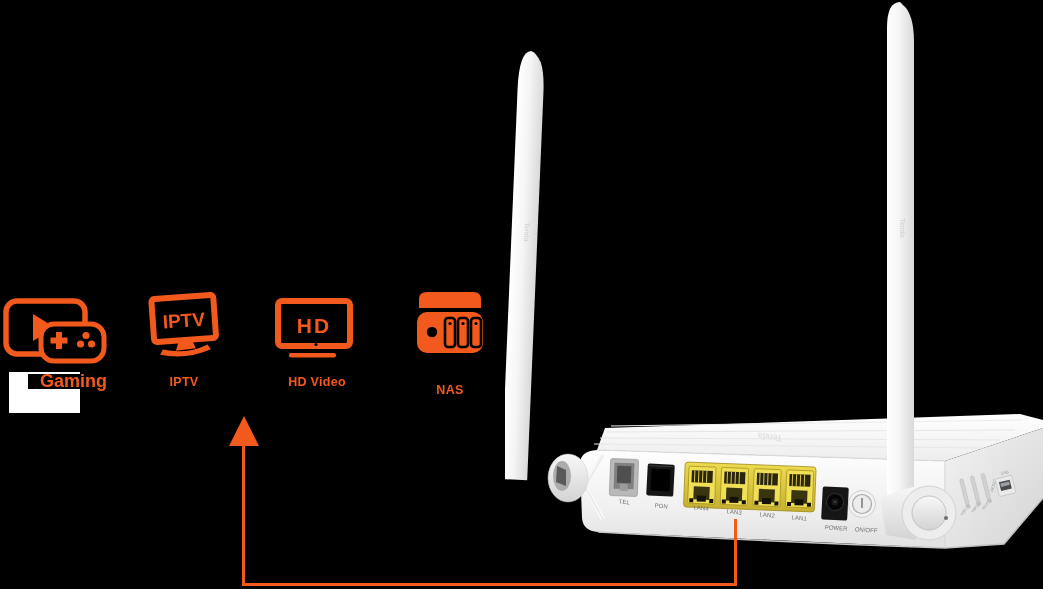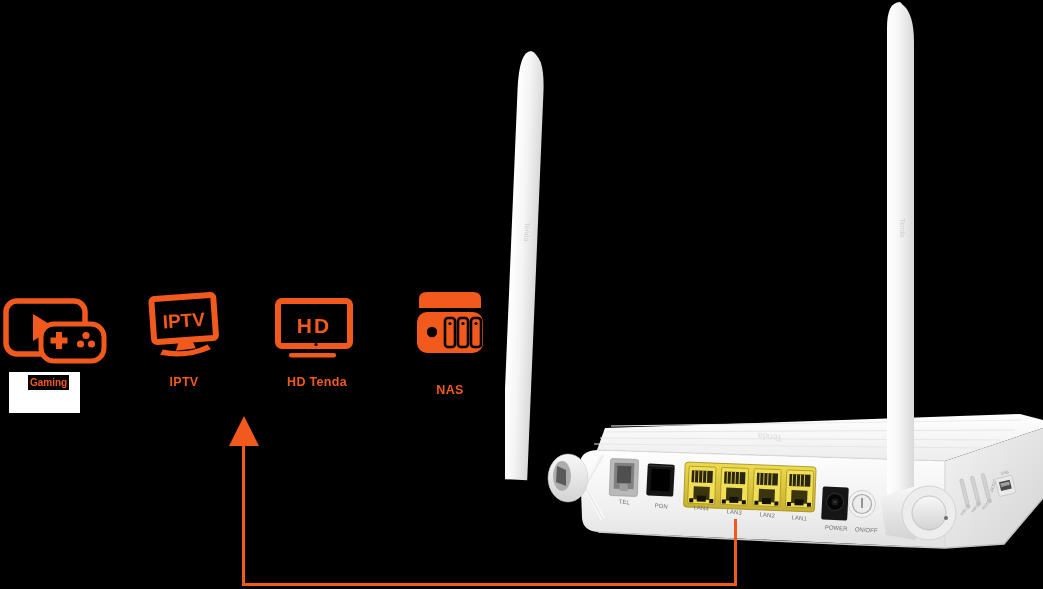--- a/index.html
+++ b/index.html
@@ -10,22 +10,22 @@
   svg text{font-family:"Liberation Sans","DejaVu Sans",sans-serif;}
   .orange-fill{fill:var(--accent,#F2591D);}
   .orange-stroke{stroke:var(--accent,#F2591D);}
   .feature-label{position:absolute;color:var(--accent,#F2591D);font-weight:bold;
                  font-size:12.5px;text-align:center;letter-spacing:.3px;}
   #label-iptv{left:148px;top:375px;width:72px;}
   #label-hd{left:272px;top:375px;width:90px;}
   #label-nas{left:414px;top:383px;width:72px;}
   .gaming-box{position:absolute;left:9px;top:372px;width:71px;height:41px;background:#fff;}
   .gaming-box span{display:inline-block;margin:2px 0 0 19px;background:#000;
-                   color:var(--accent,#F2591D);font-weight:bold;font-size:10px;
-                   line-height:15px;padding:0 2px;white-space:nowrap;}
+                   color:var(--accent,#F2591D);font-weight:bold;font-size:18px;
+                   line-height:15px;padding:0 12px;white-space:nowrap;}
   #icon-gaming{left:2px;top:296px;}
   #icon-iptv{left:147px;top:291px;}
   #icon-hd{left:274px;top:297px;}
   #icon-nas{left:414px;top:289px;}
   #router-svg{left:505px;top:0px;}
   .arrow-line{position:absolute;background:var(--accent,#F2591D);}
   #arrow-vline{left:242px;top:444px;width:3px;height:142px;}
   #arrow-hline{left:242px;top:583px;width:494px;height:3px;}
   #arrow-rvline{left:734px;top:519px;width:3px;height:67px;}
   .arrow-head{position:absolute;left:229px;top:416px;width:0;height:0;
@@ -74,21 +74,21 @@
     <rect x="57" y="29" width="10" height="29" rx="3" fill="none" stroke="#000" stroke-width="2.6"></rect>
     <circle cx="36" cy="34.5" r="1.6" fill="#000"></circle>
     <circle cx="49" cy="34.5" r="1.6" fill="#000"></circle>
     <circle cx="62" cy="34.5" r="1.6" fill="#000"></circle>
   </svg>
 
   <div class="gaming-box">
     <span>Gaming</span>
   </div>
   <div id="label-iptv" class="feature-label">IPTV</div>
-  <div id="label-hd" class="feature-label">HD Tenda</div>
+  <div id="label-hd" class="feature-label">HD Video</div>
   <div id="label-nas" class="feature-label">NAS</div>
 
   <svg id="router-svg" class="abs" width="538" height="589" viewBox="0 0 538 589">
     <defs>
       <linearGradient id="antGrad" x1="0" y1="0" x2="1" y2="0">
         <stop offset="0" stop-color="#FFFFFF"></stop>
           <stop offset="0.45" stop-color="#F5F5F5"></stop>
         <stop offset="1" stop-color="#D9D9D9"></stop>
       </linearGradient>
       <linearGradient id="faceGrad" x1="0" y1="0" x2="0" y2="1">

